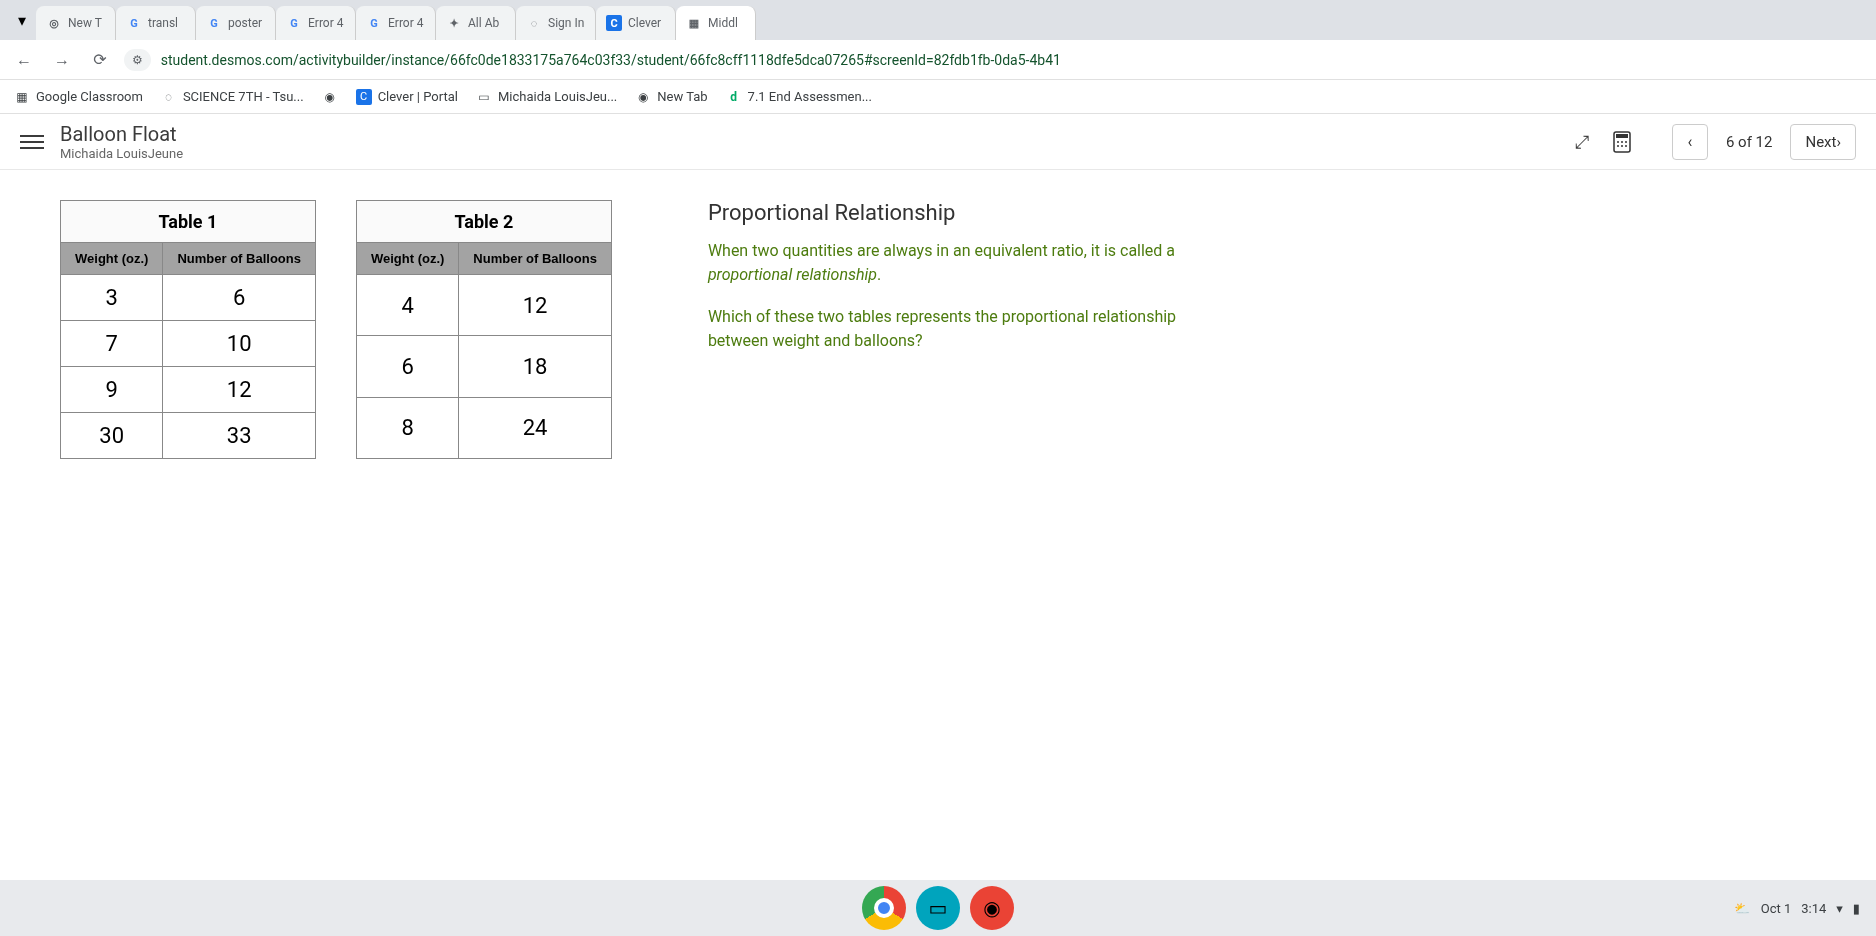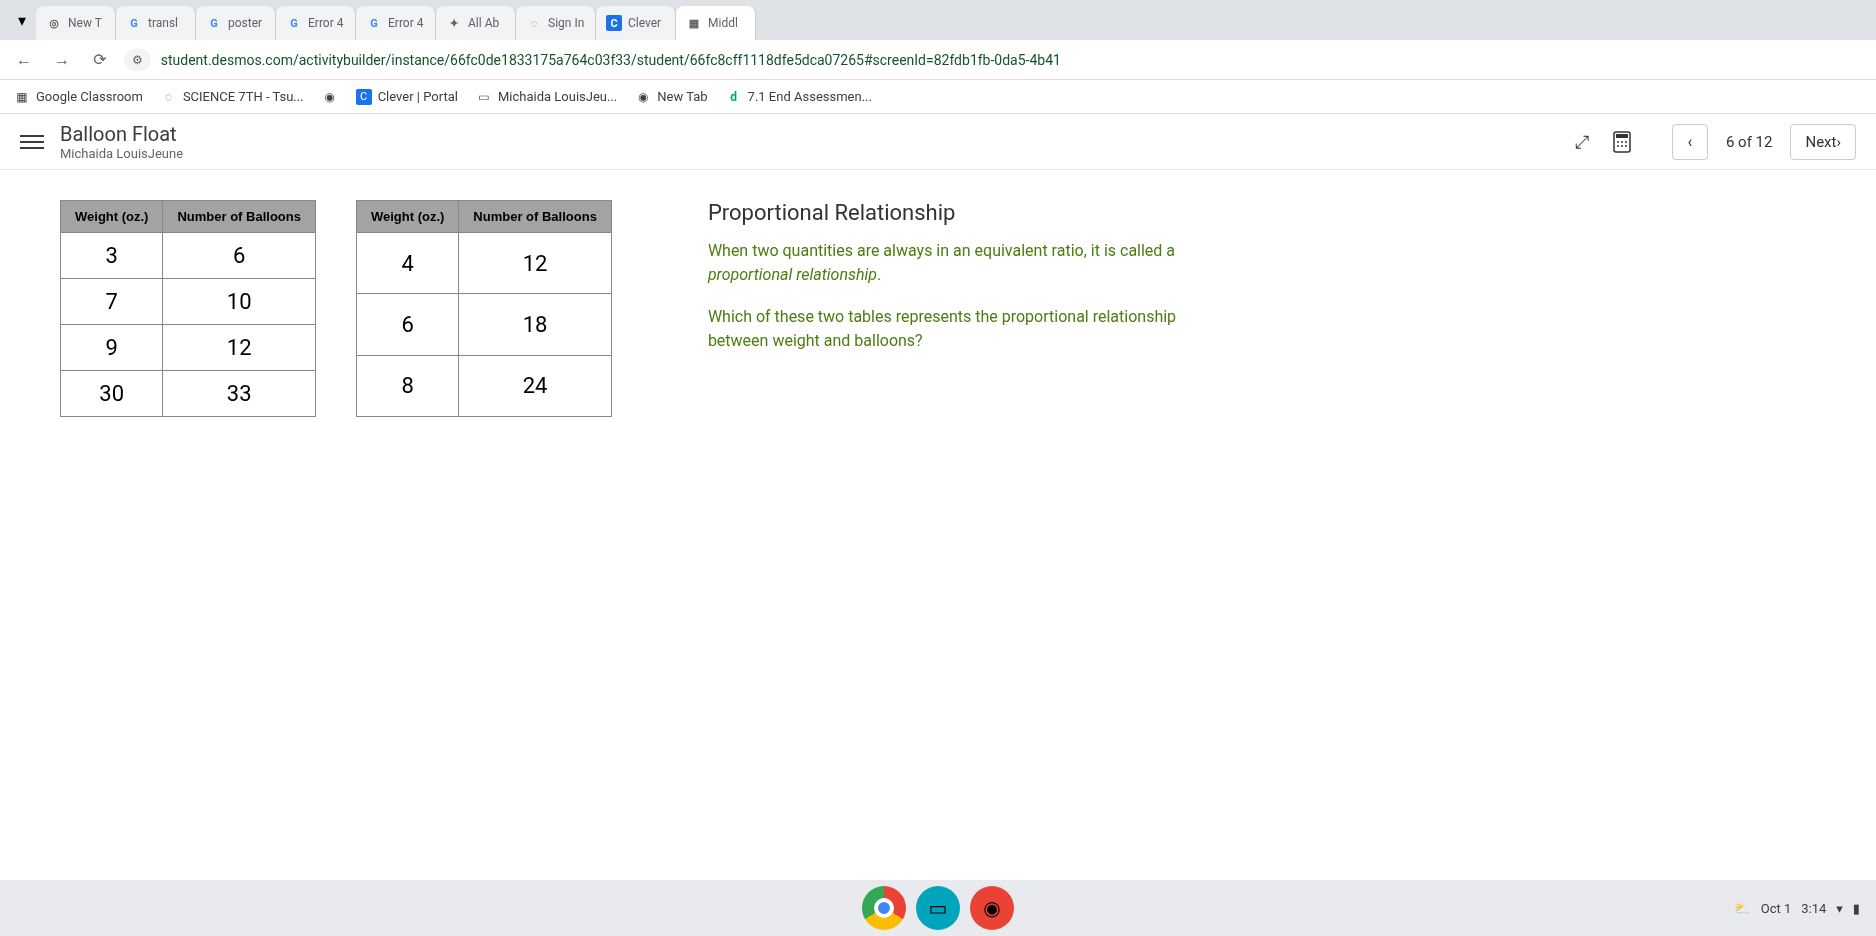--- a/index.html
+++ b/index.html
@@ -174,20 +174,21 @@
     <div class="next-btn">
         <span>Next</span>
         <span>›</span>
       </div>
   </div>
 </div>
 
 <div class="content">
   <div class="tables-area">
     <table class="data-table">
+      <caption>Table 1</caption>
       <thead>
           <tr>
         <th>Weight (oz.)</th>
         <th>Number of Balloons</th>
       </tr>
         </thead>
       <tbody>
         <tr>
             <td>3</td>
             <td>6</td>
@@ -201,20 +202,21 @@
             <td>12</td>
           </tr>
         <tr>
             <td>30</td>
             <td>33</td>
           </tr>
       </tbody>
     </table>
 
     <table class="data-table">
+      <caption>Table 2</caption>
       <thead>
           <tr>
         <th>Weight (oz.)</th>
         <th>Number of Balloons</th>
       </tr>
         </thead>
       <tbody>
         <tr>
             <td>4</td>
             <td>12</td>

